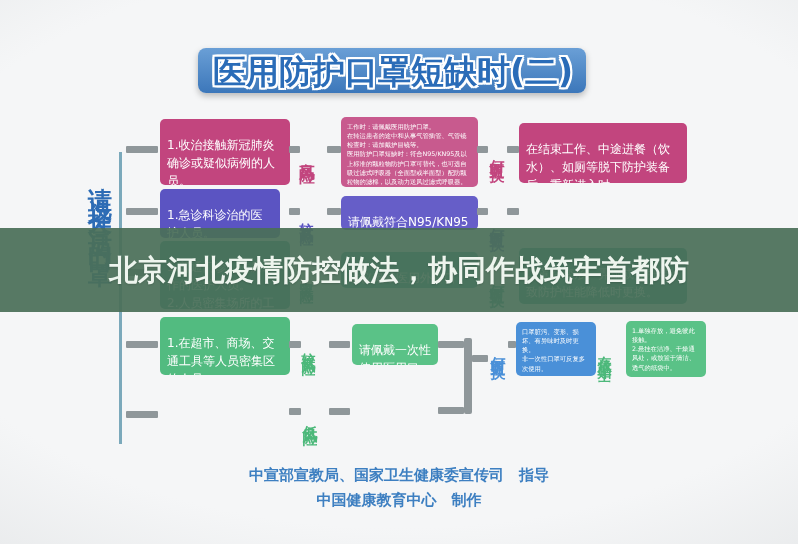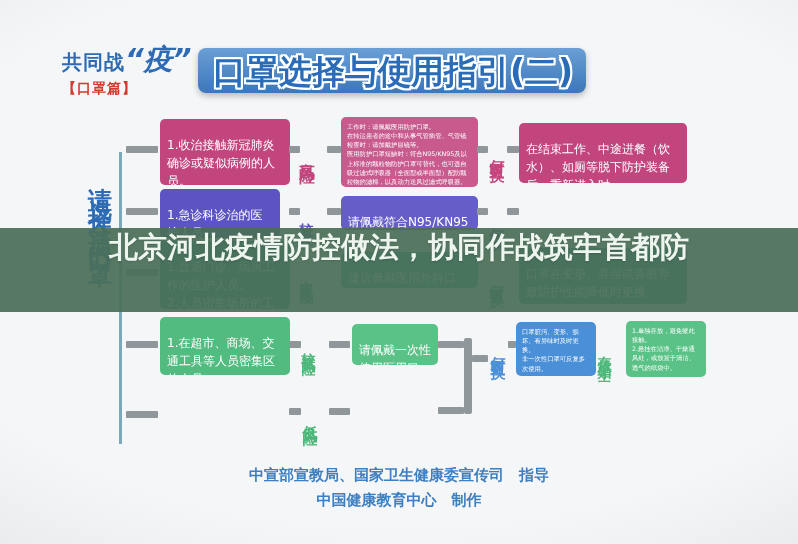--- a/index.html
+++ b/index.html
@@ -38,27 +38,23 @@
            justify-content:center;align-items:center;}
   .overlay-line{color:#eef5ee;font-weight:800;font-size:29px;line-height:39px;
                 white-space:nowrap;text-shadow:0 1px 2px rgba(0,0,0,.15);}
   .footer-line{color:#3d7fc1;font-weight:bold;font-size:15px;text-align:center;width:100%;}
 </style>
 </head>
 <body>
 
 <div id="stage">
 
-  <div class="abs" style="left:62px;top:40px;">
-    <span class="logo-main">共同战</span><span class="logo-yi">“疫”</span>
-    <div class="logo-sub">【口罩篇】</div>
-  </div>
 
   <div class="abs band" style="left:198px;top:48px;width:388px;height:45px;"></div>
-  <div class="abs poster-title" style="left:178px;top:50px;width:430px;">口罩选择与使用指引(二)</div>
+  <div class="abs poster-title" style="left:178px;top:50px;width:430px;">医用防护口罩短缺时(二)</div>
 
   <div class="abs side-label" style="left:84px;top:168px;height:286px;">请选择合适的口罩</div>
   <div class="abs vline" style="left:119px;top:152px;height:292px;"></div>
   <div class="abs stub" style="left:126px;top:146px;width:32px;"></div>
   <div class="abs stub" style="left:126px;top:208px;width:32px;"></div>
   <div class="abs stub" style="left:126px;top:269px;width:32px;"></div>
   <div class="abs stub" style="left:126px;top:341px;width:32px;"></div>
   <div class="abs stub" style="left:126px;top:411px;width:32px;"></div>
 
   <div class="abs box c-pink" style="left:160px;top:119px;width:130px;height:66px;">1.收治接触新冠肺炎确诊或疑似病例的人员。
@@ -114,20 +110,20 @@
   <div class="abs box tiny c-blue" style="left:516px;top:322px;width:80px;height:54px;">口罩脏污、变形、损坏、有异味时及时更换。
 非一次性口罩可反复多次使用。</div>
   <div class="abs vlabel t-green" style="left:598px;top:314px;font-size:14px;height:76px;">存放小贴士</div>
   <div class="abs box tiny c-green2" style="left:626px;top:321px;width:80px;height:56px;">1.单独存放，避免彼此接触。
 2.悬挂在洁净、干燥通风处，或放置于清洁、透气的纸袋中。</div>
 
   <div class="abs stub" style="left:289px;top:408px;width:12px;"></div>
   <div class="abs vlabel t-green" style="left:302px;top:392px;font-size:15px;height:50px;">低风险</div>
   <div class="abs stub" style="left:329px;top:408px;width:21px;"></div>
 
-  <div class="abs overlay" style="left:0;top:228px;width:798px;height:84px;justify-content:space-between;">
+  <div class="abs overlay" style="left:0;top:228px;width:798px;height:84px;">
     <div class="overlay-line">北京河北疫情防控做法，协同作战筑牢首都防</div>
   </div>
 
   <div class="abs footer-line" style="left:0;top:491px;">中国健康教育中心　制作</div>
   <div class="abs footer-line" style="left:0;top:466px;">中宣部宣教局、国家卫生健康委宣传司　指导</div>
 
 </div>
 
 </body></html>

